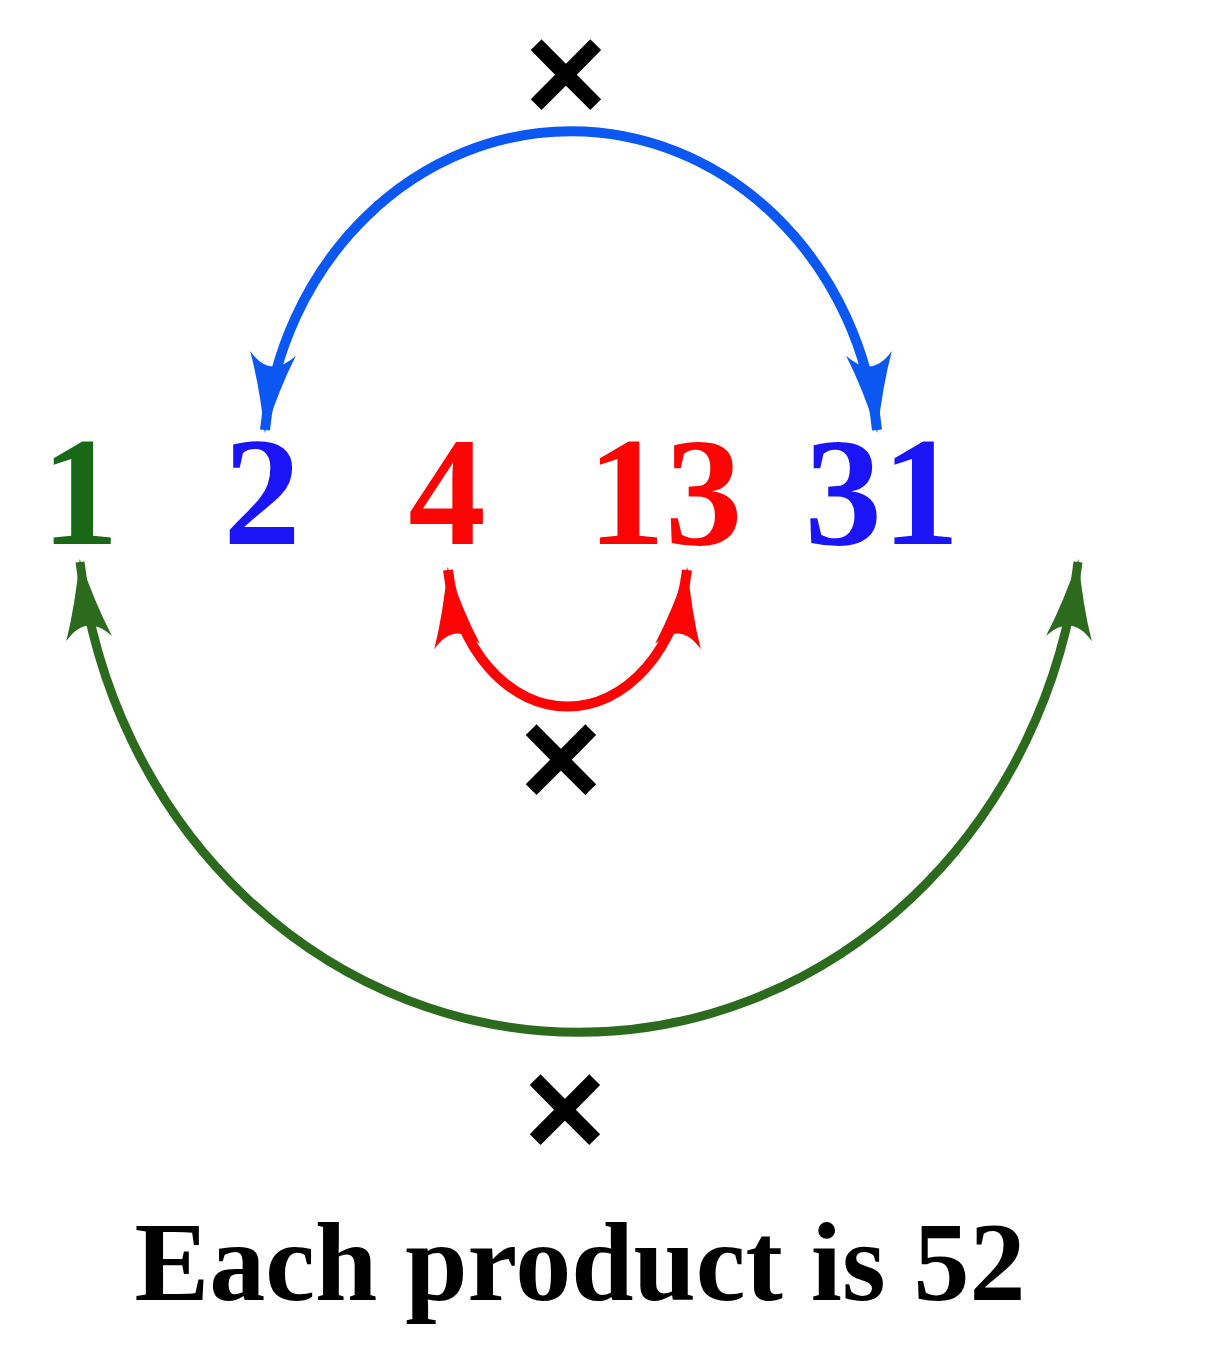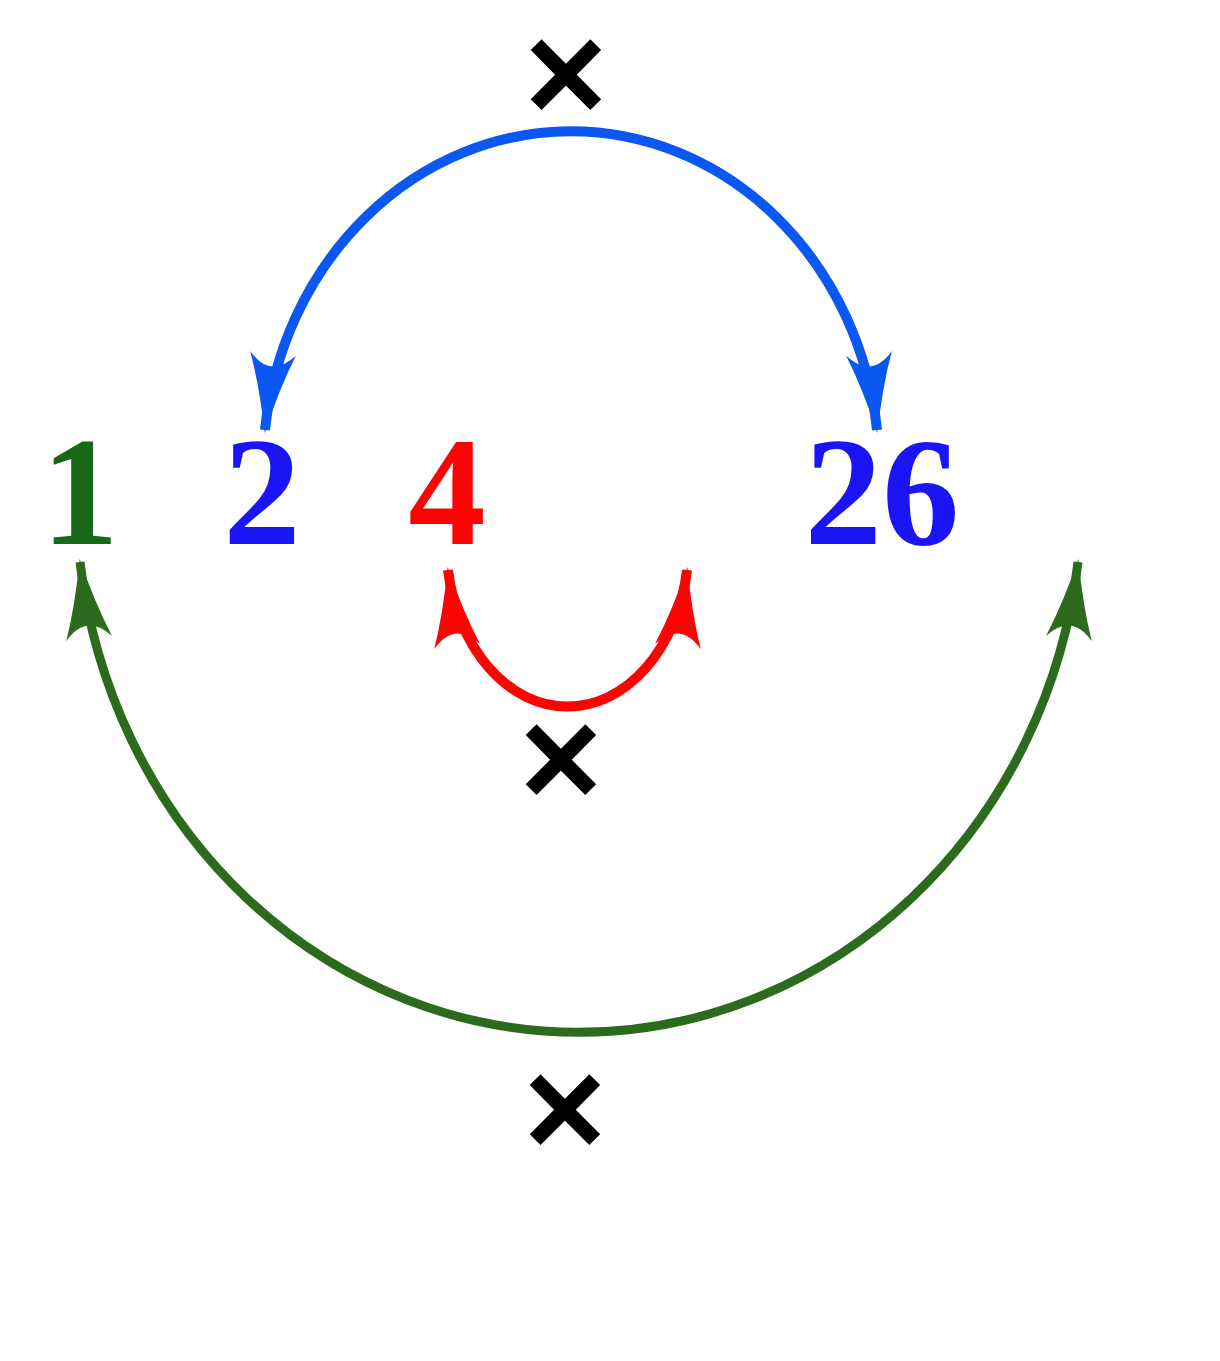--- a/index.html
+++ b/index.html
@@ -79,18 +79,20 @@
 
     <text class="times" x="565" y="1146">×</text>
   </svg>
 
   <span class="num c-green" style="left:80px">1</span>
 
   <span class="num c-blue" style="left:262px">2</span>
 
   <span class="num c-red" style="left:447px">4</span>
 
+  <span class="num c-red" style="left:665px">13</span>
 
-  <span class="num c-blue" style="left:882px">26</span>
+  <span class="num c-blue" style="left:882px">31</span>
 
 
+  <div class="caption">Each product is 52</div>
 
 </div>
 
 </body></html>

